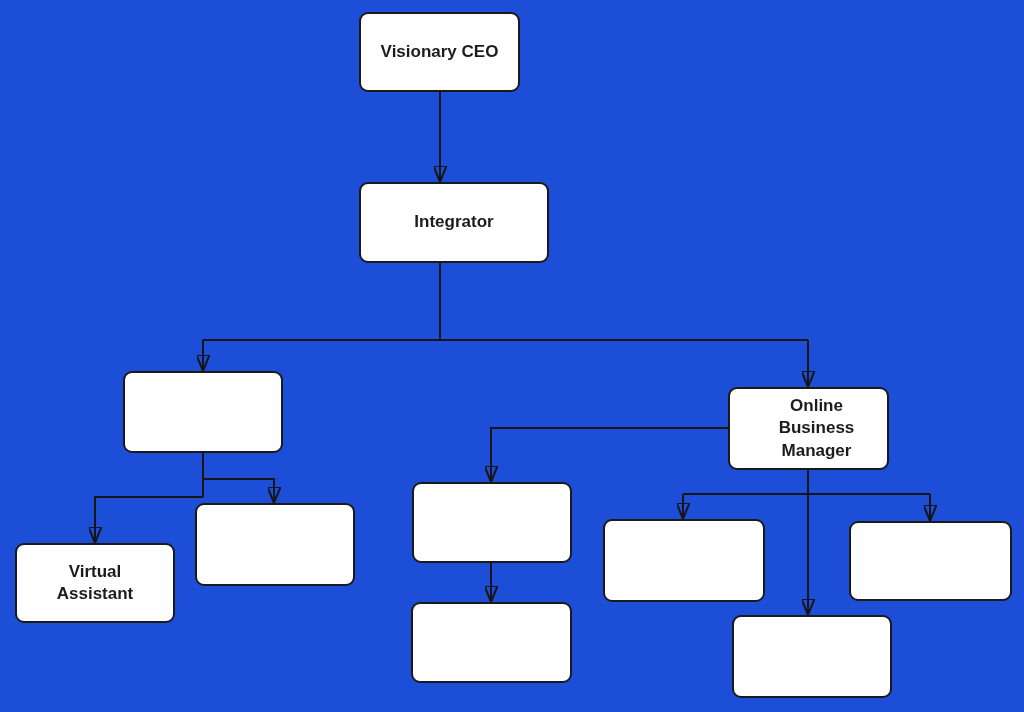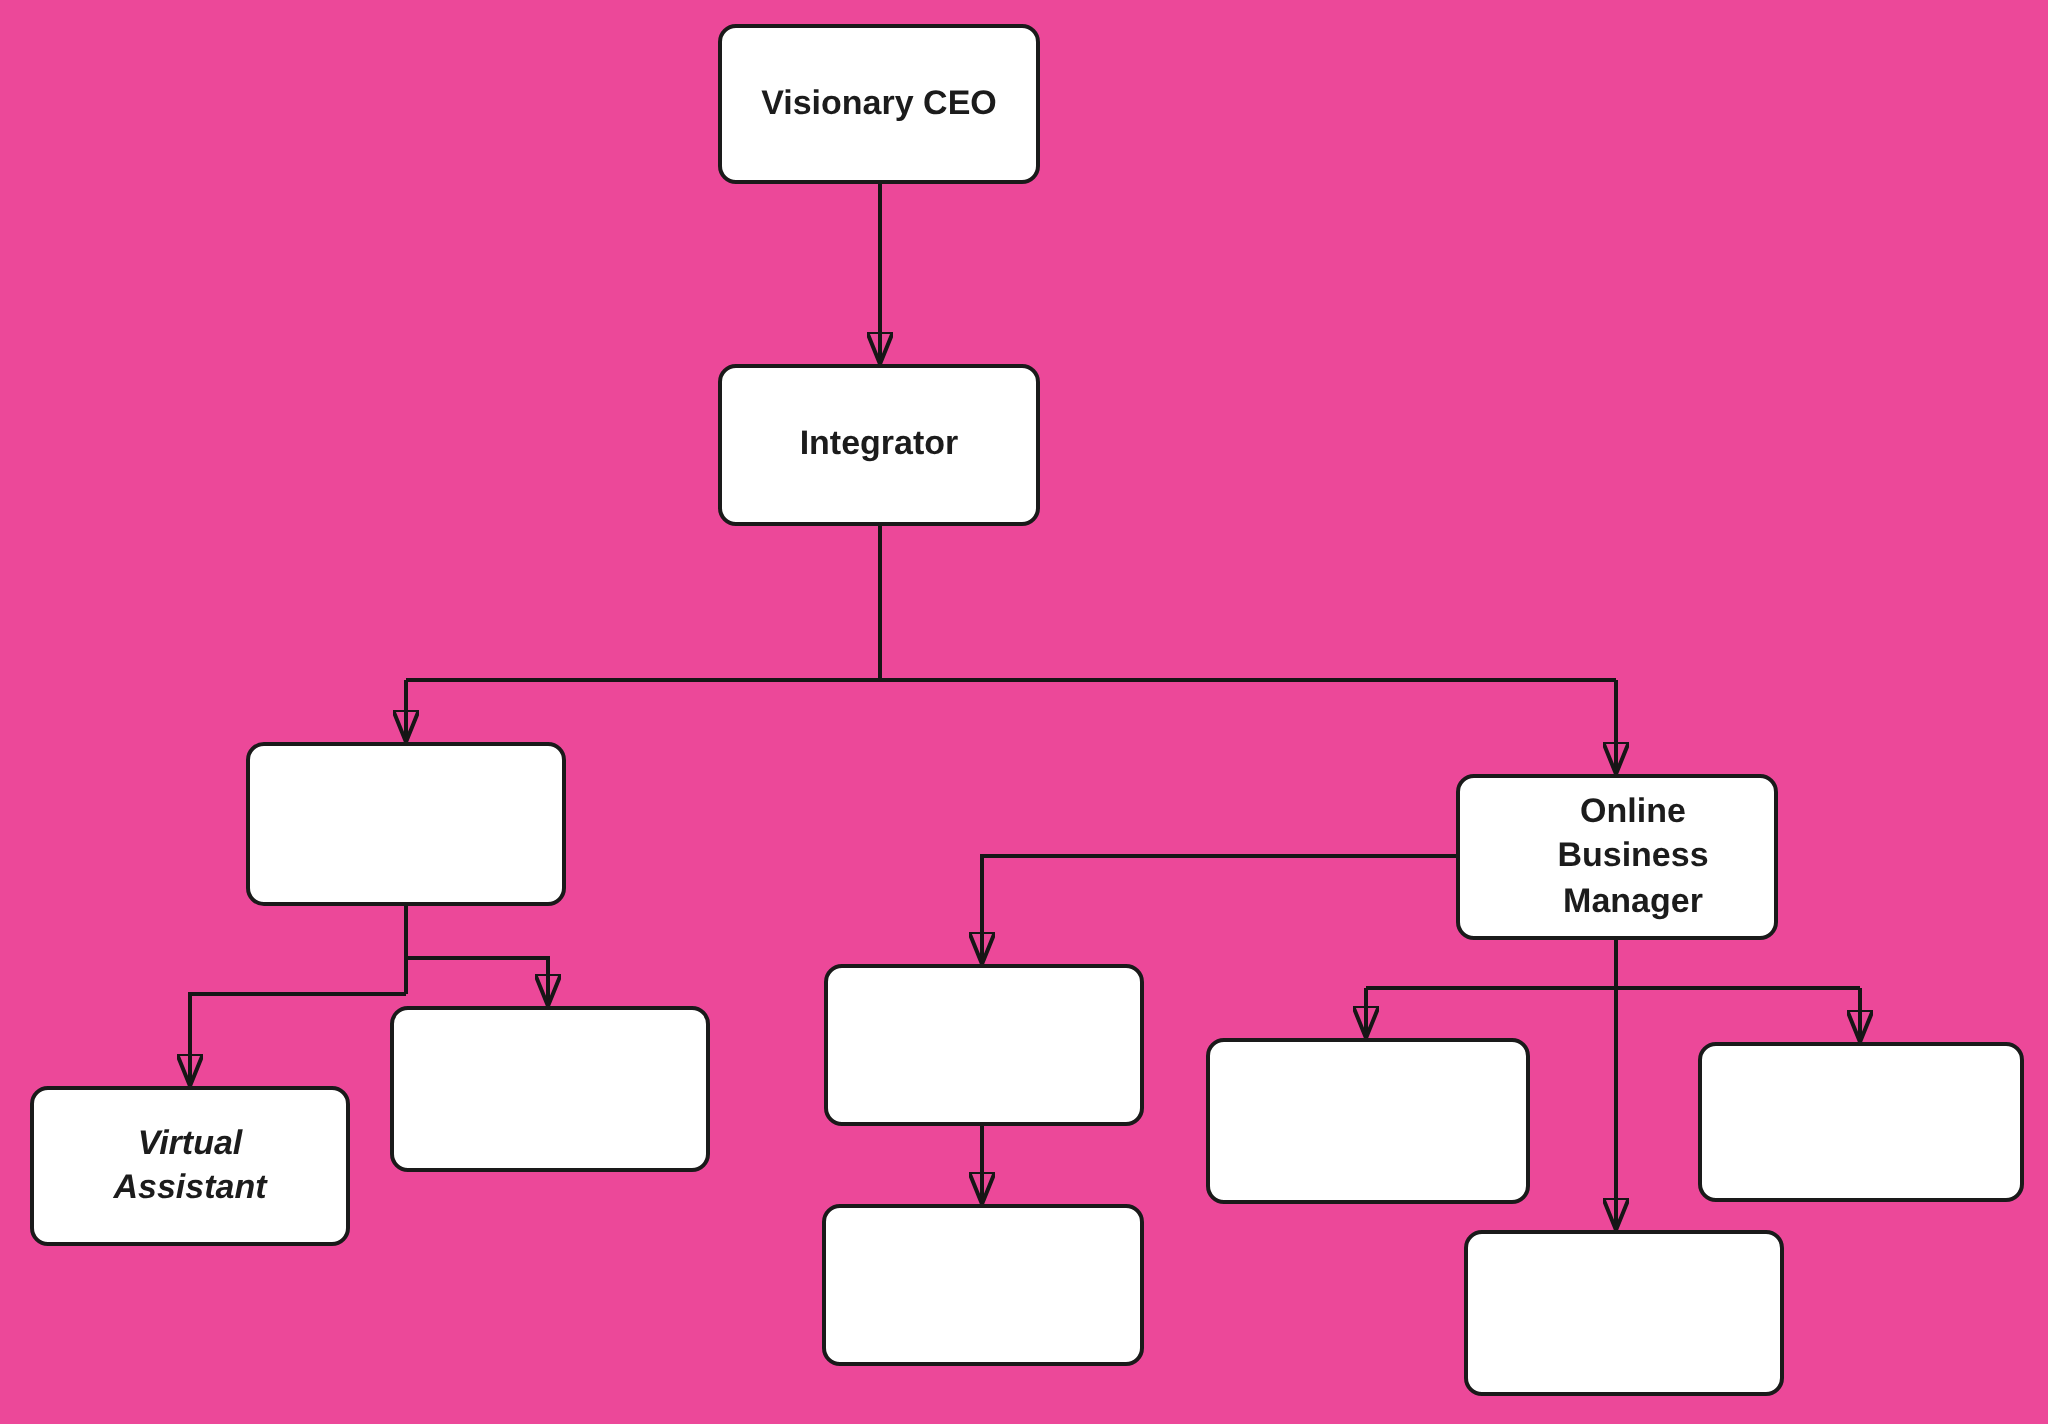--- a/index.html
+++ b/index.html
@@ -4,21 +4,21 @@
 <style>
   html, body {
     margin: 0;
     padding: 0;
     background: #ffffff;
   }
   .canvas {
     position: relative;
     width: 1024px;
     height: 712px;
-    background: #ec4899;
+    background: #1d4ed8;
     font-family: "Liberation Sans", sans-serif;
     overflow: hidden;
   }
   svg.wires {
     position: absolute;
     left: 0;
     top: 0;
     width: 1024px;
     height: 712px;
   }
@@ -38,24 +38,24 @@
     justify-content: center;
     text-align: center;
     font-weight: 700;
     font-size: 17px;
     line-height: 1.3;
     color: #1c1c1c;
     padding: 0 12px;
   }
   
   #n-ceo              { left: 359px; top: 12px;  width: 161px; height: 80px; }
-  #n-integrator       { left: 359px; top: 182px; width: 161px; height: 81px; }
+  #n-integrator       { left: 359px; top: 182px; width: 190px; height: 81px; }
   #n-left-manager     { left: 123px; top: 371px; width: 160px; height: 82px; }
   #n-obm              { left: 728px; top: 387px; width: 161px; height: 83px; padding-left: 28px; }
-  #n-virtual-assistant{ left: 15px;  top: 543px; width: 160px; height: 80px; font-style: italic; }
+  #n-virtual-assistant{ left: 15px;  top: 543px; width: 160px; height: 80px; }
   #n-left-child       { left: 195px; top: 503px; width: 160px; height: 83px; }
   #n-mid-top          { left: 412px; top: 482px; width: 160px; height: 81px; }
   #n-mid-bottom       { left: 411px; top: 602px; width: 161px; height: 81px; }
   #n-obm-child-left   { left: 603px; top: 519px; width: 162px; height: 83px; }
   #n-obm-child-right  { left: 849px; top: 521px; width: 163px; height: 80px; }
   #n-obm-child-bottom { left: 732px; top: 615px; width: 160px; height: 83px; }
 </style>
 </head>
 <body>
 

